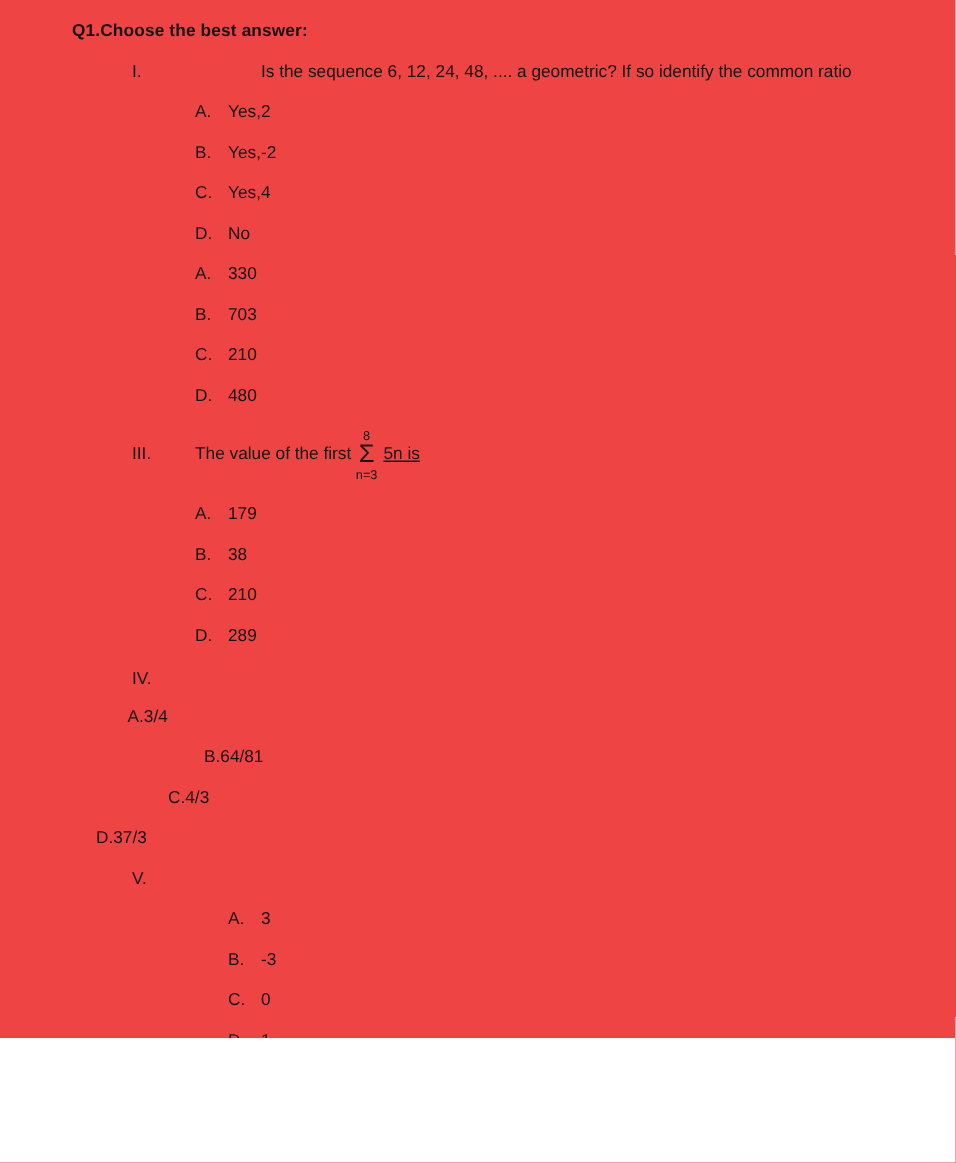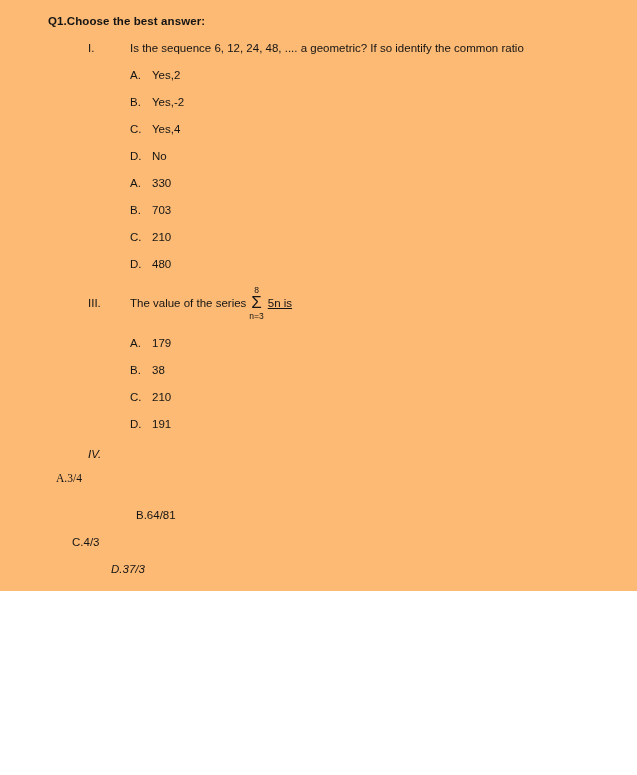--- a/index.html
+++ b/index.html
@@ -1,21 +1,21 @@
 <!DOCTYPE html>
 <html><head>
 <meta charset="utf-8">
 <style>
   * { margin: 0; padding: 0; box-sizing: border-box; }
   html, body { background: #ffffff; }
   .doc {
     position: relative;
     width: 637px;
-    height: 591px;
-    background: #fdba74;
+    height: 692px;
+    background: #ef4444;
     font-family: "Liberation Sans", sans-serif;
     font-size: 11.5px;
     color: #141414;
     padding-top: 8px;
     overflow: hidden;
   }
   .title {
     margin-left: 48px;
     height: 26px;
     display: flex;
@@ -24,50 +24,49 @@
     letter-spacing: 0.1px;
   }
   .q-line {
     display: flex;
     height: 27px;
     align-items: center;
   }
   .q-line.tall {
     height: auto;
     min-height: 27px;
-    align-items: flex-end;
+    align-items: center;
     padding-top: 7px;
     padding-bottom: 2px;
     line-height: 15px;
-    font-style: italic;
   }
   .q-line.sumline { height: 52px; }
   .numeral {
     margin-left: 88px;
     width: 42px;
     flex-shrink: 0;
   }
-  .q-text { max-width: 470px; }
+  .q-text { max-width: 470px; margin-left: 44px; }
   .opt {
     display: flex;
     height: 27px;
     align-items: center;
     margin-left: 130px;
   }
   .opt .opt-label { width: 22px; flex-shrink: 0; }
   .q5 .opt { margin-left: 152px; }
   .opt4 {
     display: flex;
     height: 27px;
     align-items: center;
   }
-  .opt4-a { margin-left: 56px; font-family: Liberation Serif, serif; }
-  .opt4-b { margin-left: 136px; margin-top: 10px; }
-  .opt4-c { margin-left: 72px; }
-  .opt4-d { margin-left: 111px; font-style: italic; }
+  .opt4-a { margin-left: 85px; }
+  .opt4-b { margin-left: 136px; margin-top: 0; }
+  .opt4-c { margin-left: 112px; }
+  .opt4-d { margin-left: 64px; }
   .sum {
     display: inline-flex;
     flex-direction: column;
     align-items: center;
     margin: 0 4px 0 3px;
   }
   .sum-upper, .sum-lower { font-size: 8.5px; line-height: 10px; }
   .sum-sigma { font-size: 17px; line-height: 16px; }
   .after-sum { font-style: normal; text-decoration: underline; }
 </style>
@@ -116,21 +115,21 @@
     </div>
     <div class="opt">
       <span class="opt-label">D.</span>
       <span class="opt-text">480</span>
     </div>
   </div>
 
   <div class="q q3">
     <div class="q-line sumline">
       <span class="numeral">III.</span>
-      <span class="q-text-before">The value of the series</span>
+      <span class="q-text-before">The value of the first</span>
       <span class="sum">
         <span class="sum-upper">8</span>
         <span class="sum-sigma">Σ</span>
         <span class="sum-lower">n=3</span>
       </span>
       <span class="after-sum">5n is</span>
     </div>
     <div class="opt">
       <span class="opt-label">A.</span>
       <span class="opt-text">179</span>
@@ -138,21 +137,21 @@
     <div class="opt">
       <span class="opt-label">B.</span>
       <span class="opt-text">38</span>
     </div>
     <div class="opt">
       <span class="opt-label">C.</span>
       <span class="opt-text">210</span>
     </div>
     <div class="opt">
       <span class="opt-label">D.</span>
-      <span class="opt-text">191</span>
+      <span class="opt-text">289</span>
     </div>
   </div>
 
   <div class="q q4">
     <div class="q-line tall">
       <span class="numeral">IV.</span>
     </div>
     <div class="opt4 opt4-a">A.3/4</div>
     <div class="opt4 opt4-b">B.64/81</div>
     <div class="opt4 opt4-c">C.4/3</div>

